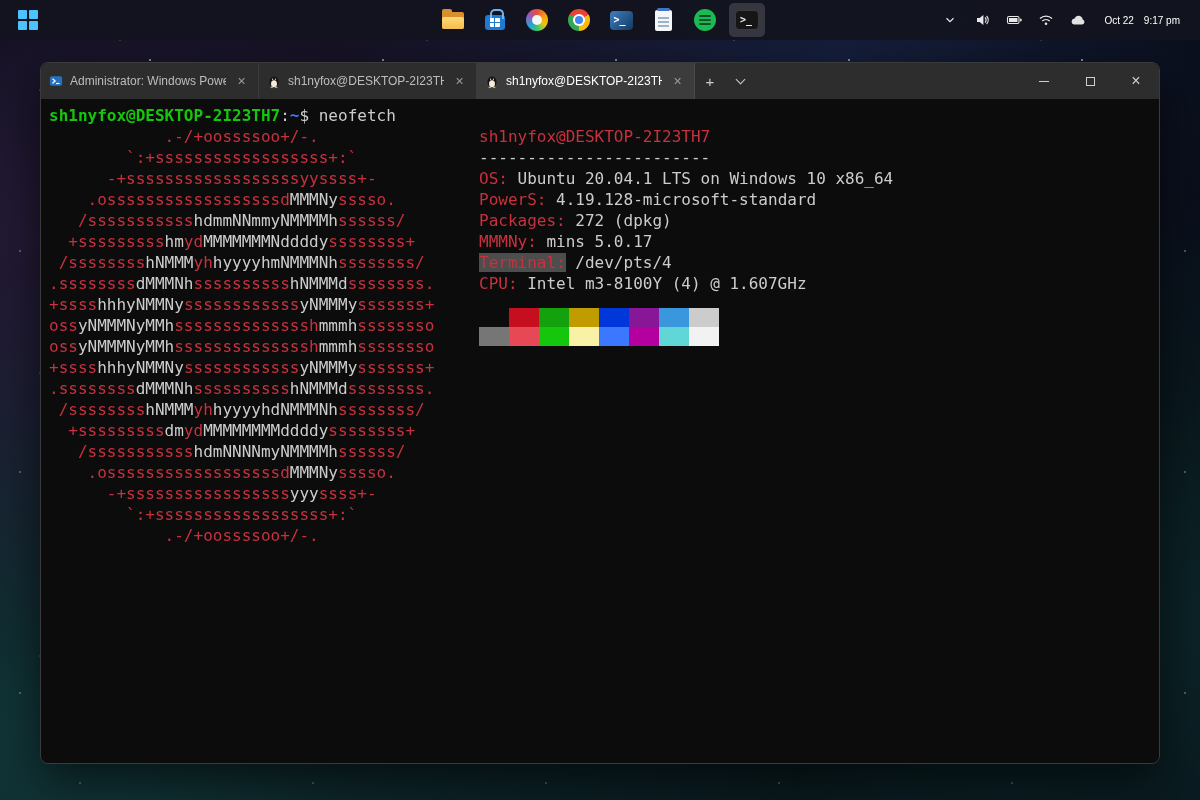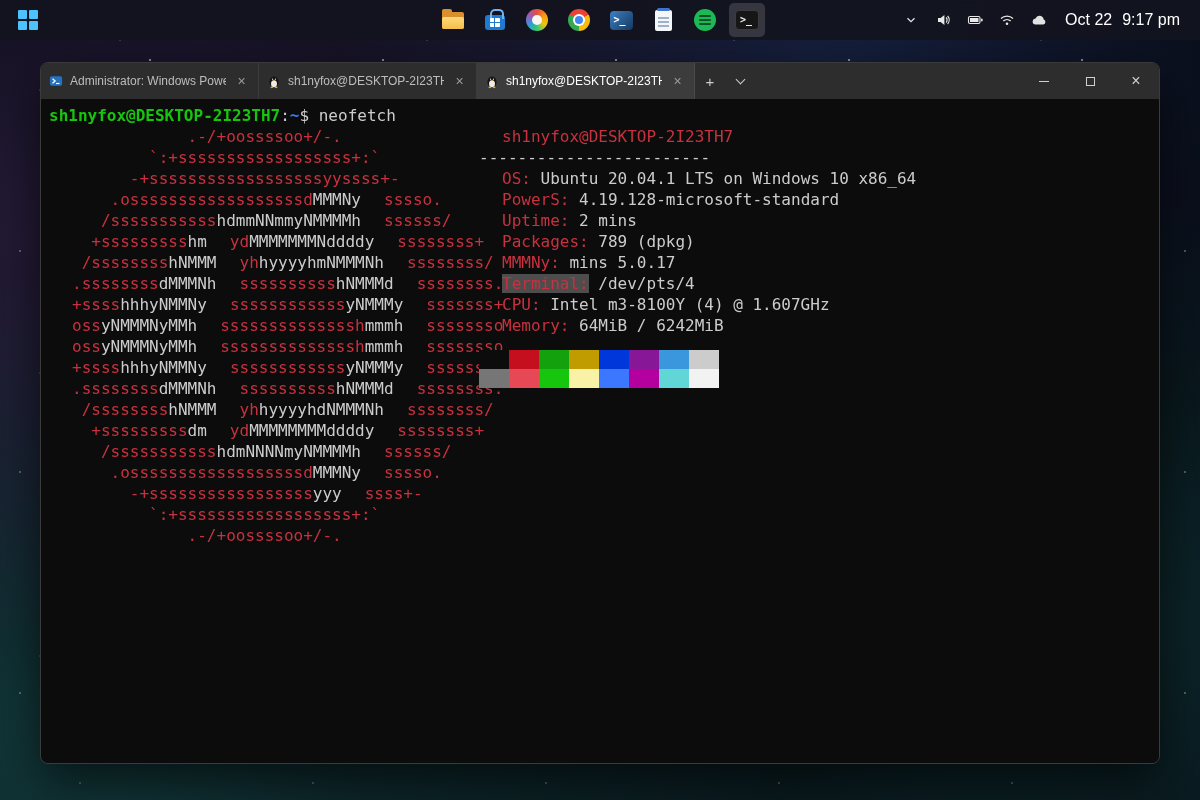--- a/index.html
+++ b/index.html
@@ -42,21 +42,21 @@
   }
   .tb-btn{ width:36px; height:34px; border:none; background:transparent; border-radius:5px;
     display:flex; align-items:center; justify-content:center; cursor:pointer; }
   .tb-btn.active{ background:rgba(255,255,255,.15); }
   .tb-start{ margin-left:10px; }
   .tb-center{ position:absolute; left:50%; transform:translateX(-50%);
     display:flex; gap:6px; align-items:center; }
   .tb-tray{ margin-left:auto; display:flex; align-items:center; gap:4px; padding-right:12px; }
   .tray-ico{ width:28px; height:30px; display:flex; align-items:center; justify-content:center;
     border-radius:4px; cursor:pointer; }
-  .tb-clock{ display:flex; gap:10px; color:#fff; font-size:16px; padding:4px 8px;
+  .tb-clock{ display:flex; gap:10px; color:#fff; font-size:10px; padding:4px 8px;
     border-radius:4px; cursor:pointer; white-space:nowrap; }
 
   
   .win-grid{ display:grid; grid-template-columns:9px 9px; grid-template-rows:9px 9px; gap:2px; }
   .win-grid i{ background:#4CC2FF; border-radius:1px; }
   .folder{ width:22px; height:17px; position:relative; background:#d98f2b; border-radius:2px; }
   .folder::before{ content:""; position:absolute; top:-3px; left:0; width:10px; height:5px;
     background:#d98f2b; border-radius:2px 2px 0 0; }
   .folder::after{ content:""; position:absolute; left:0; bottom:0; width:22px; height:12px;
     background:linear-gradient(#ffd977,#f5bd4d); border-radius:2px; }
@@ -116,21 +116,21 @@
     border:none; background:transparent; }
   .wc .dash{ width:10px; height:1px; background:#cfcfcf; display:block; }
   .wc .boxg{ width:9px; height:9px; border:1px solid #cfcfcf; display:block; }
   .wc.close::before{ content:"×"; color:#cfcfcf; font-size:16px; }
 
   
   .term{ position:absolute; top:36px; left:0; right:0; bottom:0; background:var(--terminal-bg,#0C0C0C);
     padding:6px 8px; font:16px/21px "DejaVu Sans Mono", monospace; color:var(--text-white,#CCCCCC);
     overflow:hidden; cursor:text; }
   .line{ white-space:pre; height:21px; }
-  .c-r{ color:var(--art-red,#C8313E);margin-left:23px; }
+  .c-r{ color:var(--art-red,#C8313E); }
   .c-w{ color:var(--text-white,#CCCCCC); }
   .c-g{ color:var(--prompt-green,#16C60C); font-weight:bold; }
   .c-b{ color:var(--path-blue,#3B78FF); font-weight:bold; }
   .hl{ background:var(--highlight-bg,#4D4D4D);text-align:right; }
   .neo-row{ position:relative; }
   .ascii{ white-space:pre; }
   .ascii div{ height:21px; }
   .info{ position:absolute; top:0; left:430px; }
   .palette{ margin-top:14px; }
   .pal-row{ display:flex; height:19px; }
@@ -284,26 +284,24 @@
       <div class="line"><span class="c-g">sh1nyfox@DESKTOP-2I23TH7</span><span class="c-w">:</span><span class="c-b">~</span><span class="c-w">$ </span><span class="c-w">neofetch</span></div>
 
       <div class="neo-row">
         <div class="ascii"><div><span class="c-r">            .-/+oossssoo+/-.</span></div><div><span class="c-r">        `:+ssssssssssssssssss+:`</span></div><div><span class="c-r">      -+ssssssssssssssssssyyssss+-</span></div><div><span class="c-r">    .ossssssssssssssssssd</span><span class="c-w">MMMNy</span><span class="c-r">sssso.</span></div><div><span class="c-r">   /sssssssssss</span><span class="c-w">hdmmNNmmyNMMMMh</span><span class="c-r">ssssss/</span></div><div><span class="c-r">  +sssssssss</span><span class="c-w">hm</span><span class="c-r">yd</span><span class="c-w">MMMMMMMNddddy</span><span class="c-r">ssssssss+</span></div><div><span class="c-r"> /ssssssss</span><span class="c-w">hNMMM</span><span class="c-r">yh</span><span class="c-w">hyyyyhmNMMMNh</span><span class="c-r">ssssssss/</span></div><div><span class="c-r">.ssssssss</span><span class="c-w">dMMMNh</span><span class="c-r">ssssssssss</span><span class="c-w">hNMMMd</span><span class="c-r">ssssssss.</span></div><div><span class="c-r">+ssss</span><span class="c-w">hhhyNMMNy</span><span class="c-r">ssssssssssss</span><span class="c-w">yNMMMy</span><span class="c-r">sssssss+</span></div><div><span class="c-r">oss</span><span class="c-w">yNMMMNyMMh</span><span class="c-r">ssssssssssssssh</span><span class="c-w">mmmh</span><span class="c-r">ssssssso</span></div><div><span class="c-r">oss</span><span class="c-w">yNMMMNyMMh</span><span class="c-r">ssssssssssssssh</span><span class="c-w">mmmh</span><span class="c-r">ssssssso</span></div><div><span class="c-r">+ssss</span><span class="c-w">hhhyNMMNy</span><span class="c-r">ssssssssssss</span><span class="c-w">yNMMMy</span><span class="c-r">sssssss+</span></div><div><span class="c-r">.ssssssss</span><span class="c-w">dMMMNh</span><span class="c-r">ssssssssss</span><span class="c-w">hNMMMd</span><span class="c-r">ssssssss.</span></div><div><span class="c-r"> /ssssssss</span><span class="c-w">hNMMM</span><span class="c-r">yh</span><span class="c-w">hyyyyhdNMMMNh</span><span class="c-r">ssssssss/</span></div><div><span class="c-r">  +sssssssss</span><span class="c-w">dm</span><span class="c-r">yd</span><span class="c-w">MMMMMMMMddddy</span><span class="c-r">ssssssss+</span></div><div><span class="c-r">   /sssssssssss</span><span class="c-w">hdmNNNNmyNMMMMh</span><span class="c-r">ssssss/</span></div><div><span class="c-r">    .ossssssssssssssssssd</span><span class="c-w">MMMNy</span><span class="c-r">sssso.</span></div><div><span class="c-r">      -+sssssssssssssssss</span><span class="c-w">yyy</span><span class="c-r">ssss+-</span></div><div><span class="c-r">        `:+ssssssssssssssssss+:`</span></div><div><span class="c-r">            .-/+oossssoo+/-.</span></div></div>
         <div class="info">
           <div class="line c-r">sh1nyfox@DESKTOP-2I23TH7</div>
           <div class="line c-w">------------------------</div>
           <div>
               <div class="line"><span class="c-r">OS:</span><span class="c-w"> Ubuntu 20.04.1 LTS on Windows 10 x86_64</span></div>
               <div class="line"><span class="c-r">PowerS:</span><span class="c-w"> 4.19.128-microsoft-standard</span></div>
-              <div class="line"><span class="c-r">Uptime:</span><span class="c-w"> 2 mins</span></div>
-              <div class="line"><span class="c-r">Packages:</span><span class="c-w"> 789 (dpkg)</span></div>
+              <div class="line"><span class="c-r">Packages:</span><span class="c-w"> 272 (dpkg)</span></div>
               <div class="line"><span class="c-r">MMMNy:</span><span class="c-w"> mins 5.0.17</span></div>
               <div class="line"><span class="c-r hl">Terminal:</span><span class="c-w"> /dev/pts/4</span></div>
               <div class="line"><span class="c-r">CPU:</span><span class="c-w"> Intel m3-8100Y (4) @ 1.607GHz</span></div>
-              <div class="line"><span class="c-r">Memory:</span><span class="c-w"> 64MiB / 6242MiB</span></div>
             </div>
           <div class="palette">
               <div class="pal-row">
                 <span class="pal-block" style="background: rgb(12, 12, 12);"></span>
                 <span class="pal-block" style="background: rgb(197, 15, 31);"></span>
                 <span class="pal-block" style="background: rgb(19, 161, 14);"></span>
                 <span class="pal-block" style="background: rgb(193, 156, 0);"></span>
                 <span class="pal-block" style="background: rgb(0, 55, 218);"></span>
                 <span class="pal-block" style="background: rgb(136, 23, 152);"></span>
                 <span class="pal-block" style="background: rgb(58, 150, 221);"></span>

